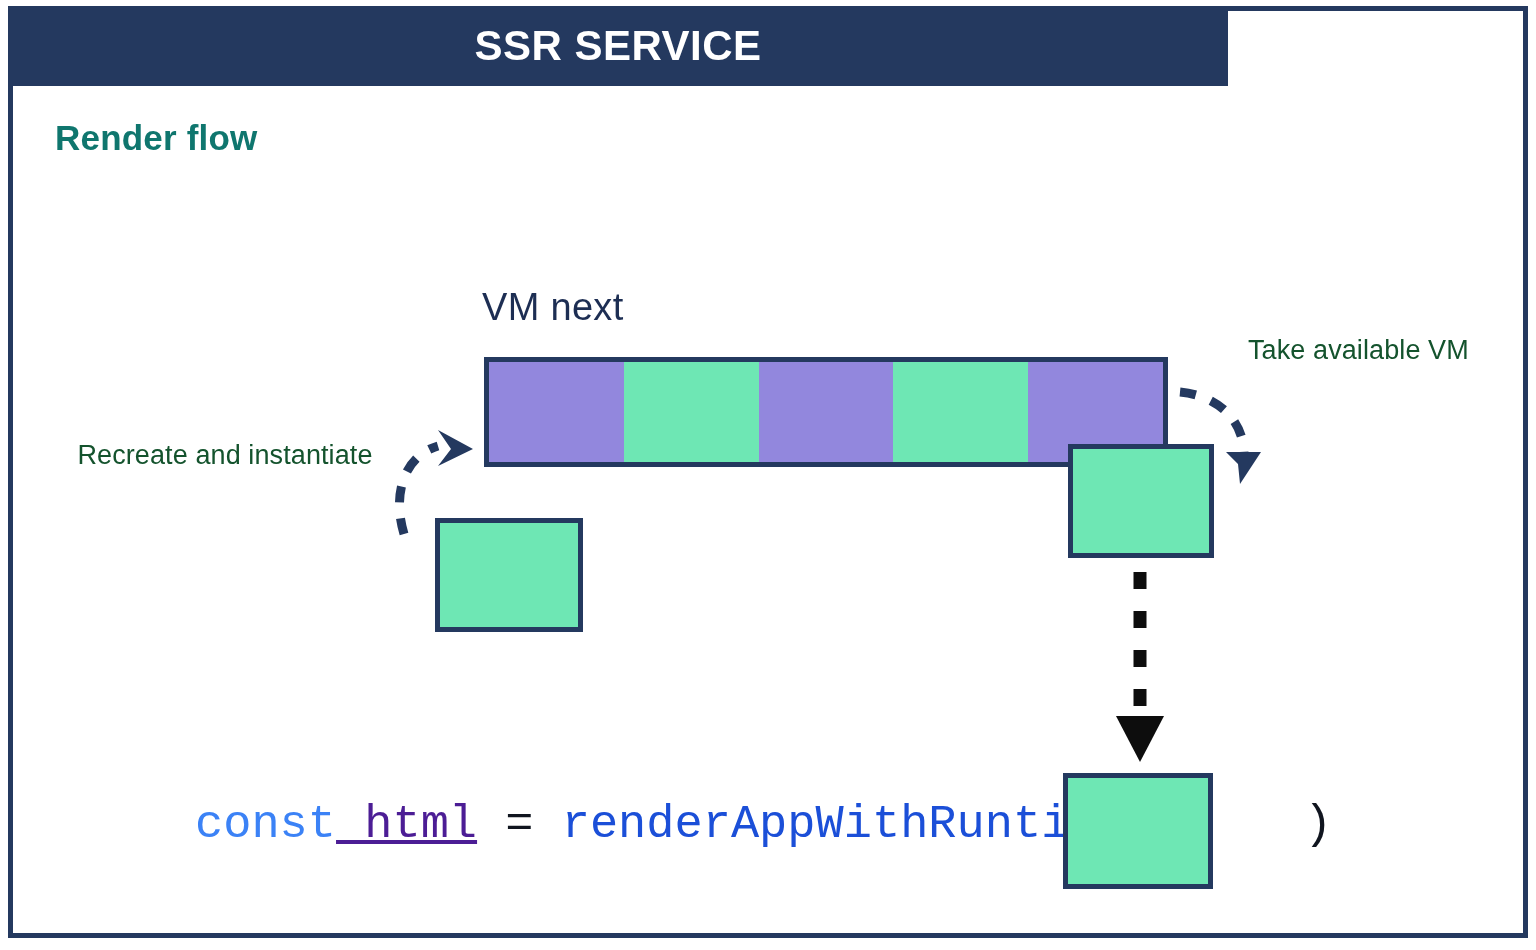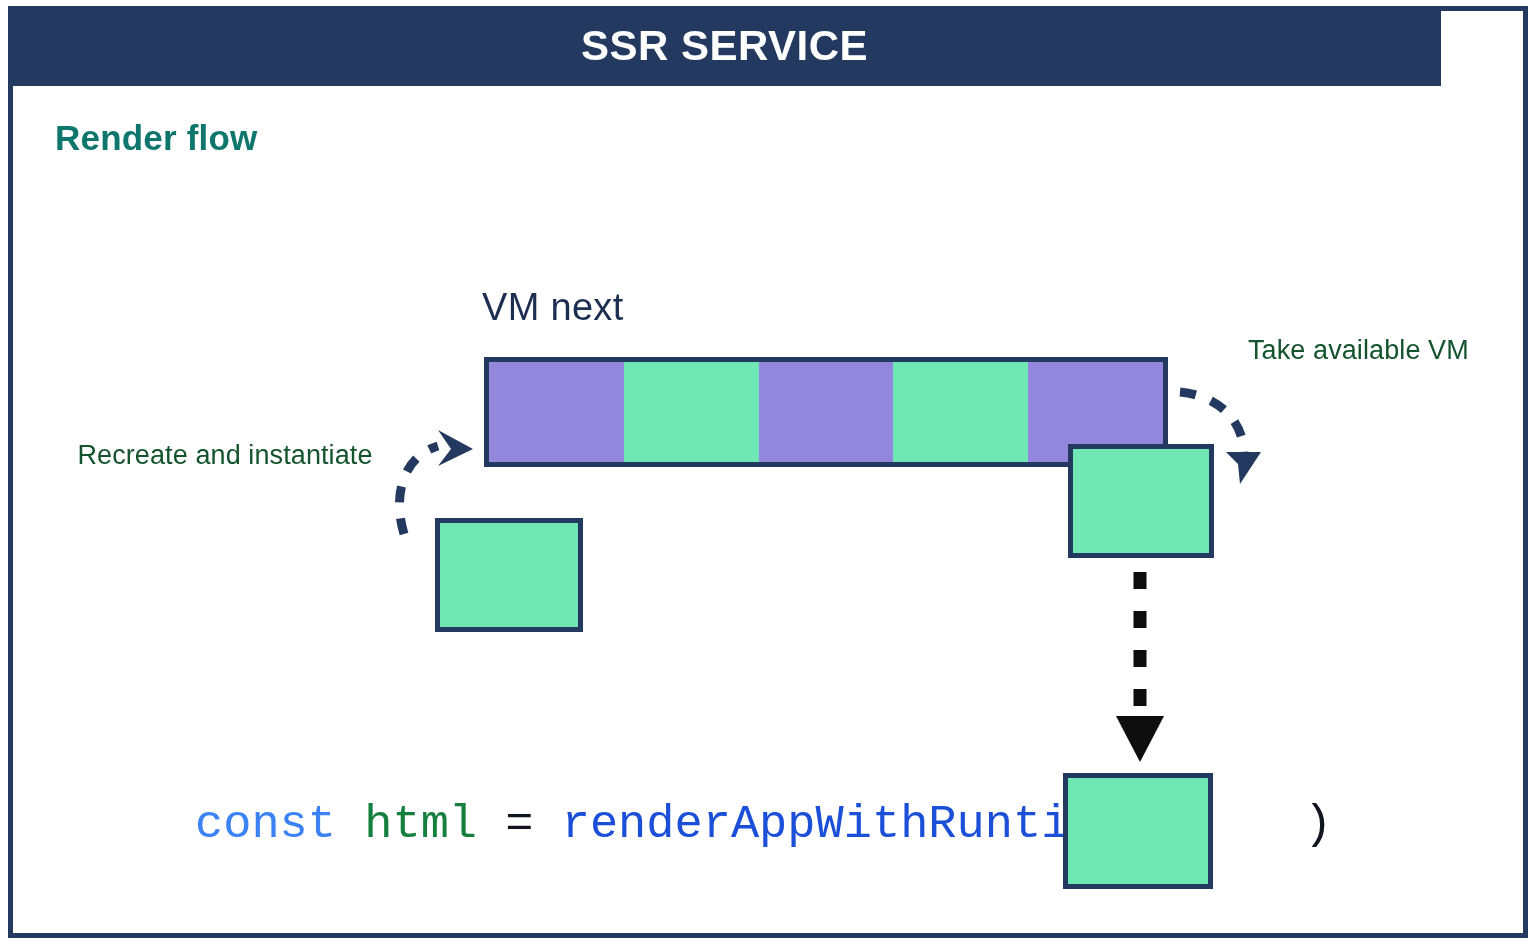--- a/index.html
+++ b/index.html
@@ -32,21 +32,21 @@
     border: 5px solid #24395f;
     box-sizing: border-box;
     background: #ffffff;
   }
 
   
   #titlebar {
     position: absolute;
     left: 8px;
     top: 6px;
-    width: 1433px;
+    width: 1220px;
     height: 80px;
     background: #24395f;
     display: flex;
     align-items: center;
     justify-content: center;
     box-sizing: border-box;
   }
   #titlebar .title-text {
     color: #ffffff;
     font-size: 42px;
@@ -162,21 +162,21 @@
     position: absolute;
     left: 195px;
     top: 798px;
     font-family: "Liberation Mono", monospace;
     font-size: 47px;
     white-space: pre;
     letter-spacing: 0px;
     z-index: 2;
   }
   #code-line .tok-keyword { color: #3b82f6; }
-  #code-line .tok-plain   { color: #15803d; }
+  #code-line .tok-plain   { color: #4c1d95; text-decoration: underline; }
   #code-line .tok-op      { color: #10151f; }
   #code-line .tok-func    { color: #1b4fd8; }
   #code-line .tok-paren   { color: #10151f; }
   #code-line .code-gap    { display: inline-block; width: 150px; }
 </style>
 </head>
 <body>
 
 <div id="slide">
 

